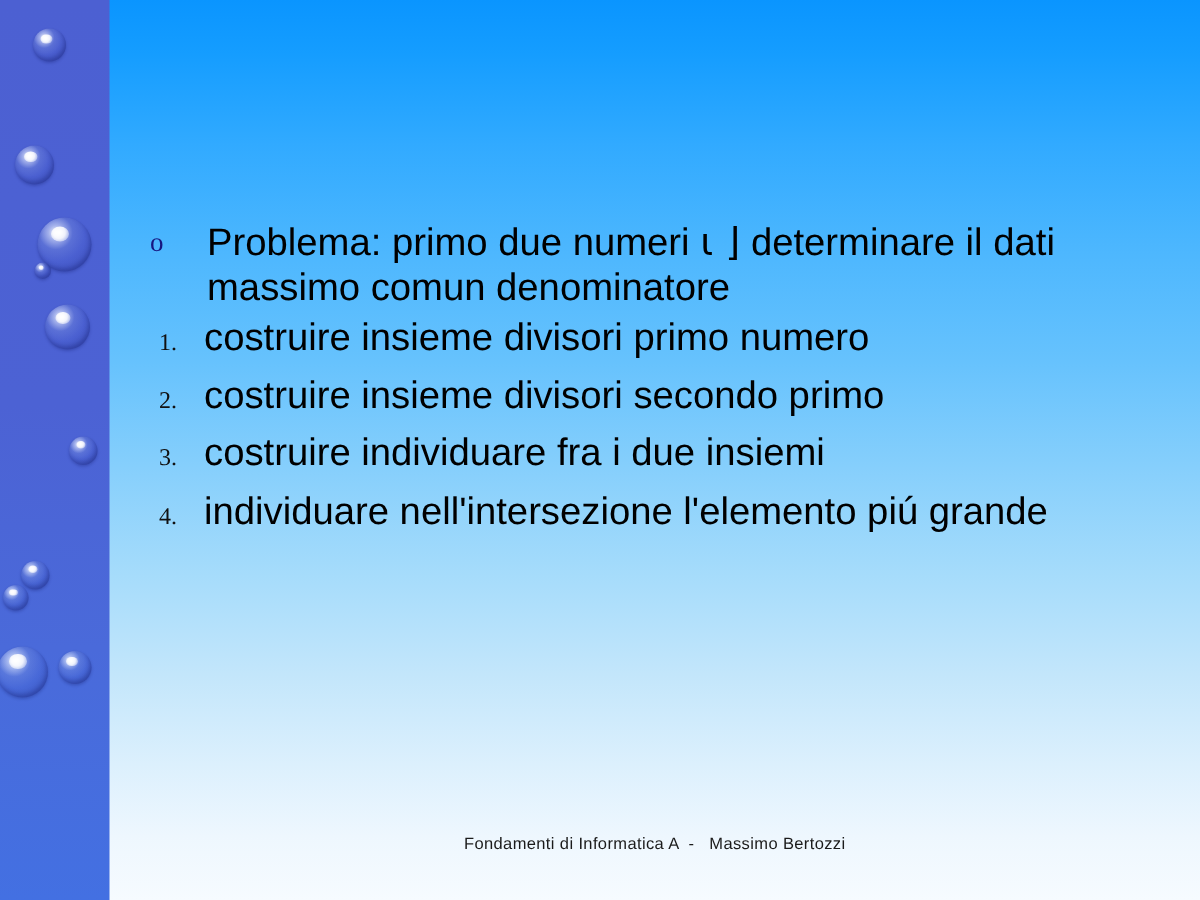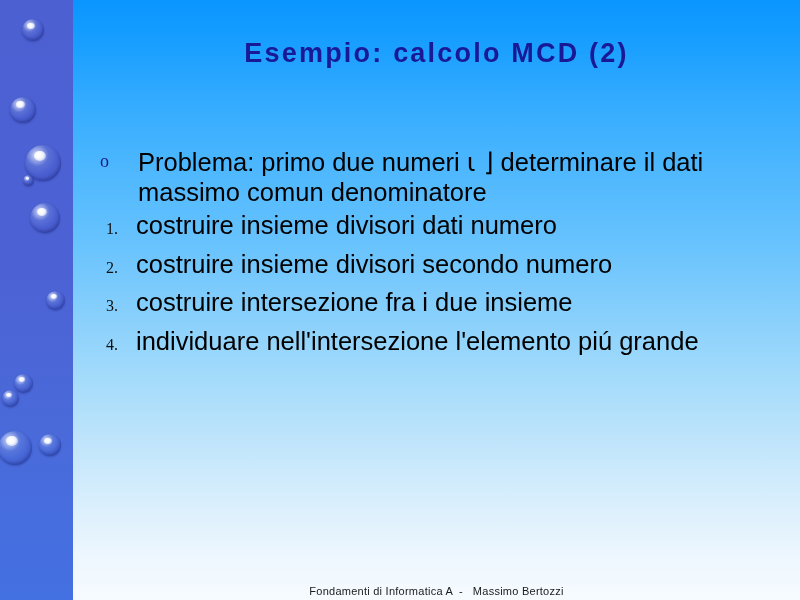--- a/index.html
+++ b/index.html
@@ -132,62 +132,60 @@
     position: absolute;
     left: 73px;
     top: 557px;
     width: 727px;
     text-align: center;
     font-size: 11px;
     color: #1b1b1b;
     letter-spacing: 0.25px;
     font-family: "Liberation Sans", sans-serif;
     white-space: pre;
-    margin-top: 28px;
   }
 </style>
 </head>
 <body>
 
 <div id="slide">
 
   <div id="sidebar">
       <div class="bubble" style="left: 22px; top: 19px; width: 22px; height: 22px;"></div>
       <div class="bubble" style="left: 10px; top: 97px; width: 26px; height: 26px;"></div>
       <div class="bubble" style="left: 25px; top: 145px; width: 36px; height: 36px;"></div>
       <div class="bubble" style="left: 23px; top: 175px; width: 11px; height: 11px;"></div>
       <div class="bubble" style="left: 30px; top: 203px; width: 30px; height: 30px;"></div>
       <div class="bubble" style="left: 46px; top: 291px; width: 19px; height: 19px;"></div>
       <div class="bubble" style="left: 14px; top: 374px; width: 19px; height: 19px;"></div>
       <div class="bubble" style="left: 2px; top: 390px; width: 17px; height: 17px;"></div>
       <div class="bubble" style="left: -2px; top: 431px; width: 34px; height: 34px;"></div>
       <div class="bubble" style="left: 39px; top: 434px; width: 22px; height: 22px;"></div>
     </div>
 
-  <div id="title">Esempio: calcolo MCD (2)</div>
 
   <div id="body">
 
     <div class="lvl1">
       <span class="marker">o</span>
       <span class="txt"><span>Problema: primo due numeri </span><span class="sym">ι  ⌋</span><span> determinare il dati massimo comun denominatore</span></span>
     </div>
 
     <ol id="steps">
       <li>
         <span class="num">1.</span>
-        <span class="txt">costruire insieme divisori dati numero</span>
+        <span class="txt">costruire insieme divisori primo numero</span>
       </li>
       <li>
         <span class="num">2.</span>
-        <span class="txt">costruire insieme divisori secondo numero</span>
+        <span class="txt">costruire insieme divisori secondo primo</span>
       </li>
       <li>
         <span class="num">3.</span>
-        <span class="txt">costruire intersezione fra i due insieme</span>
+        <span class="txt">costruire individuare fra i due insiemi</span>
       </li>
       <li>
         <span class="num">4.</span>
         <span class="txt">individuare nell'intersezione l'elemento piú grande</span>
       </li>
     </ol>
 
   </div>
 
   <div id="footer">Fondamenti di Informatica A  -   Massimo Bertozzi</div>

